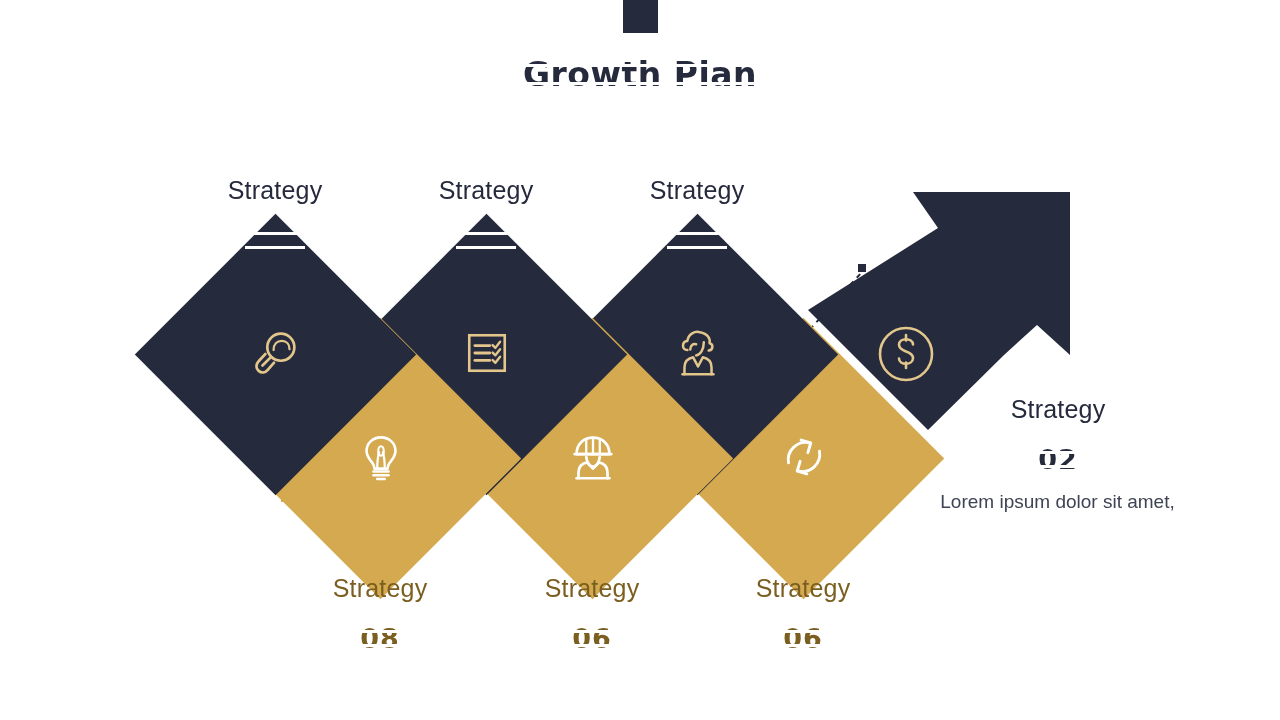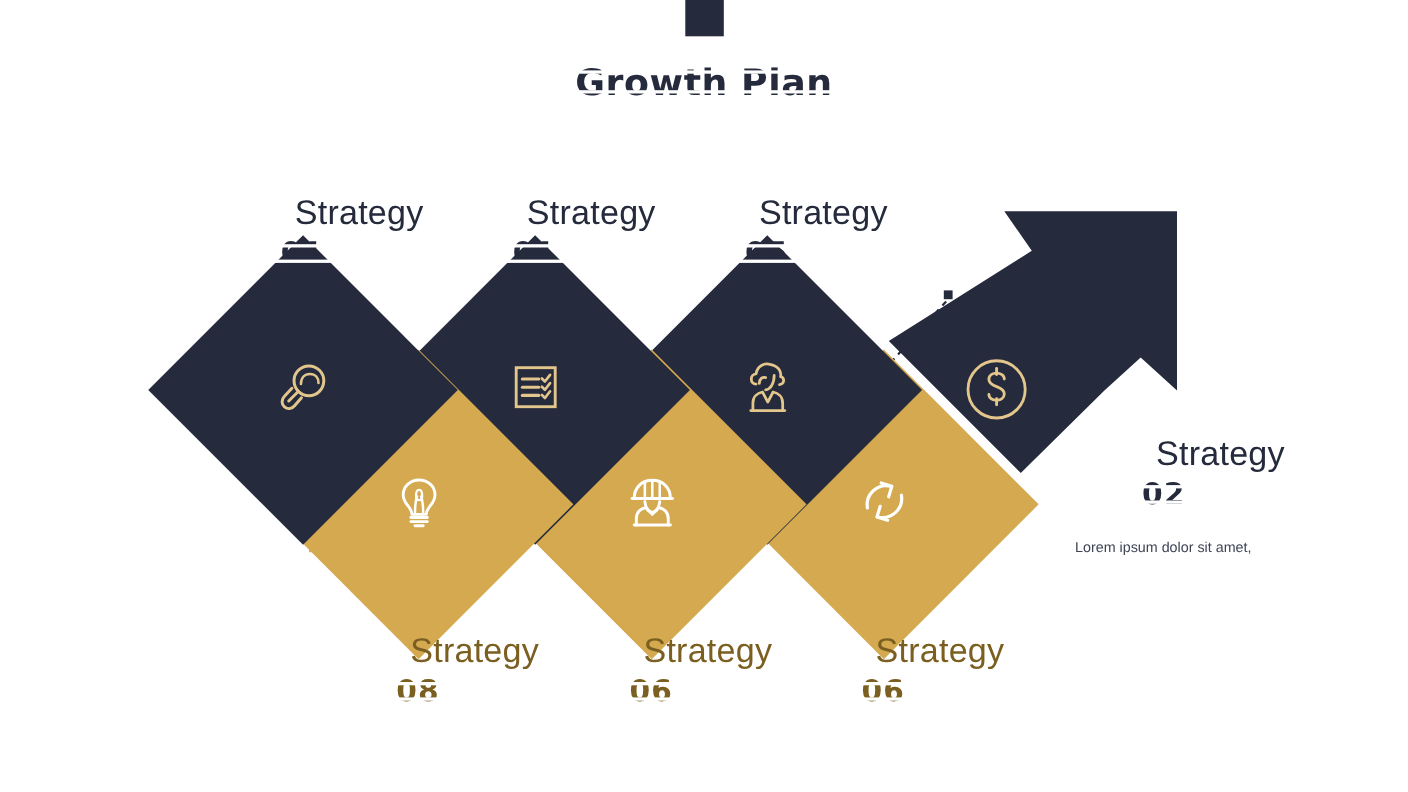--- a/index.html
+++ b/index.html
@@ -89,28 +89,27 @@
   
   .step-label {
     position: absolute;
     text-align: center;
     line-height: 1.0;
     width: 220px;
   }
   .step-label .word {
     display: block;
     font-family: "Liberation Sans", sans-serif;
-    font-size: 31px;
+    font-size: 25px;
     font-weight: 400;
     letter-spacing: 0.2px;
-    text-align: right;
   }
   .step-label .num {
     display: block;
-    margin-top: 8px;
+    margin-top: 24px;
     font-family: "DejaVu Sans", sans-serif;
     font-size: 27px;
     font-weight: 700;
     letter-spacing: 1px;
     position: relative;
   }
   .step-label .num::before,
   .step-label .num::after {
     content: "";
     position: absolute;
@@ -129,21 +128,21 @@
   .step-label.gold-text .num { color: #7a5f20; }
 
   
   #body-copy {
     position: absolute;
     left: 930px;
     top: 490px;
     width: 255px;
     text-align: center;
     font-family: "Liberation Sans", sans-serif;
-    font-size: 13px;
+    font-size: 19px;
     line-height: 1.3;
     color: #3f4454;
   }
 
   
   .dot-square { position: absolute; width: 8px; height: 8px; }
   .dot-square.gold { background: #d4a94f; }
   .dot-square.navy { background: #252a3c; }
 
   .connector-svg { position: absolute; }

